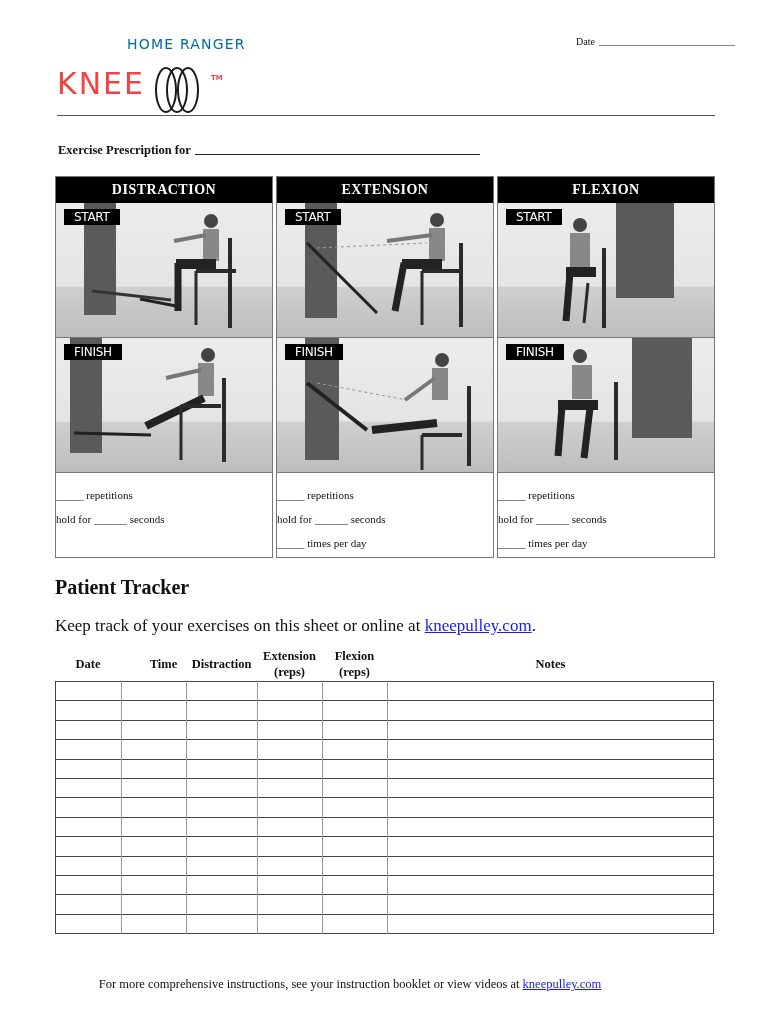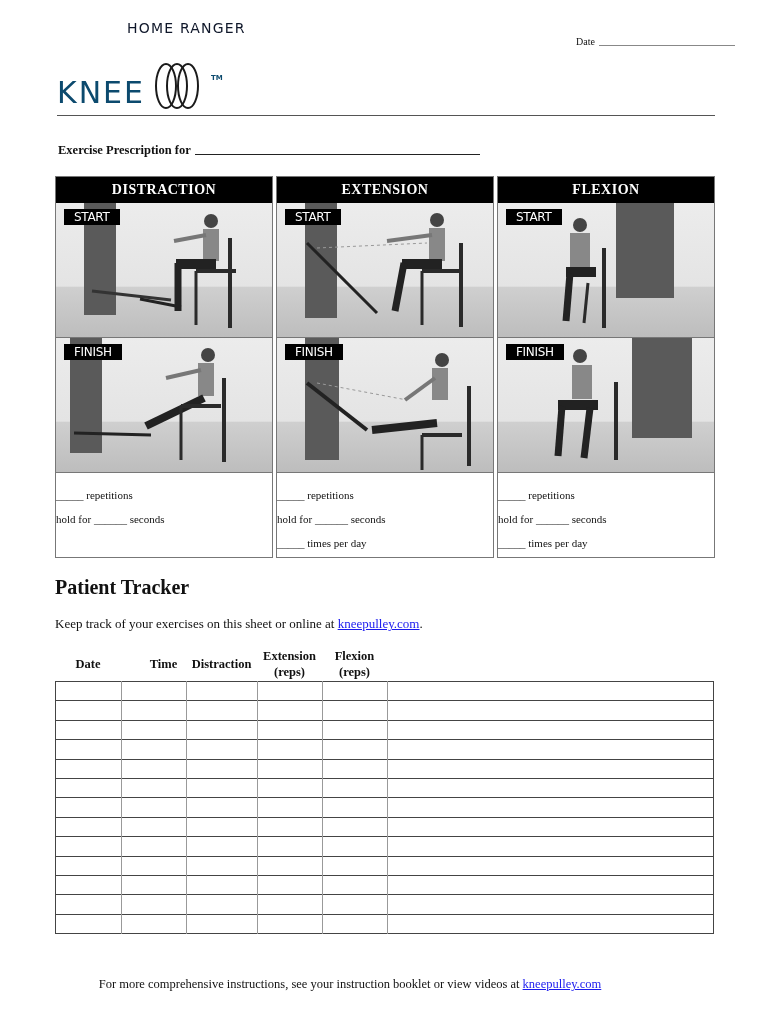--- a/index.html
+++ b/index.html
@@ -1,40 +1,40 @@
 <!DOCTYPE html>
 <html><head>
 <meta charset="utf-8">
 <style>
   * { box-sizing: border-box; margin: 0; padding: 0; }
   html, body { width: 770px; height: 1024px; background: #fff; overflow: hidden; }
   body { position: relative; font-family: "Liberation Serif", serif; color: #111; }
 
-  .brand-top { position: absolute; left: 127px; top: 20px; font-family: "DejaVu Sans", sans-serif; font-size: 14px; letter-spacing: 1.2px; color: #0f172a; font-weight: normal; }
-  .logo { position: absolute; left: 57px; top: 66px; height: 44px; display: flex; align-items: flex-end; font-family: "DejaVu Sans", sans-serif; font-size: 30px; letter-spacing: 2px; color: #0c4a6e; }
+  .brand-top { position: absolute; left: 127px; top: 36px; font-family: "DejaVu Sans", sans-serif; font-size: 14px; letter-spacing: 1.2px; color: #0369a1; font-weight: normal; }
+  .logo { position: absolute; left: 57px; top: 66px; height: 44px; display: flex; align-items: flex-start; font-family: "DejaVu Sans", sans-serif; font-size: 30px; letter-spacing: 2px; color: #ef4444; }
   .logo .rings { width: 56px; height: 48px; margin: 0 4px; }
   .logo .tm { font-size: 7px; align-self: flex-start; margin-top: 8px; margin-left: 2px; letter-spacing: 0; font-weight: bold; }
   .rule { position: absolute; left: 57px; top: 115px; width: 658px; height: 1px; background: #555; }
 
   .date { position: absolute; left: 576px; top: 36px; font-size: 10px; }
   .date .line { display: inline-block; width: 136px; border-bottom: 1px solid #888; margin-left: 4px; vertical-align: -1px; }
 
   .rx { position: absolute; left: 58px; top: 143px; font-size: 12.5px; font-weight: bold; text-align: right; }
   .rx .line { display: inline-block; width: 285px; border-bottom: 1px solid #222; margin-left: 4px; vertical-align: -1px; }
 
   .panels { position: absolute; left: 55px; top: 176px; width: 660px; display: flex; gap: 3px; }
   .panel { width: 218px; border: 1.5px solid #777; background: #fff; }
   .panel .head { background: #000; color: #fff; height: 26px; text-align: center; line-height: 26px; font-weight: bold; font-size: 14px; letter-spacing: 0.5px; }
   .photo { position: relative; height: 135px; background: linear-gradient(#ececec 0%, #e4e4e4 62%, #cfcfcf 63%, #bdbdbd 100%); overflow: hidden; border-bottom: 1.5px solid #777; }
   .photo .tag { position: absolute; left: 8px; top: 6px; background: #000; color: #fff; font-family: "DejaVu Sans", sans-serif; font-size: 12px; padding: 0 10px; line-height: 16px; letter-spacing: -0.3px; }
   .photo svg { position: absolute; left: 0; top: 0; }
   .params { height: 84px; padding-top: 10px; text-align: left; font-size: 11px; line-height: 24px; }
 
   .tracker-title { position: absolute; left: 55px; top: 576px; font-size: 20px; font-weight: bold; }
-  .tracker-desc { position: absolute; left: 55px; top: 616px; font-size: 13px; }
+  .tracker-desc { position: absolute; left: 55px; top: 616px; font-size: 17px; }
   a { color: #1a1aee; text-decoration: underline; }
 
   .table-head { position: absolute; left: 55px; top: 648px; width: 659px; height: 33px; font-weight: bold; font-size: 12.5px; }
   .table-head div { position: absolute; text-align: center; line-height: 16px; }
   .grid { position: absolute; left: 55px; top: 681px; width: 659px; border: 1.5px solid #444; border-collapse: collapse; }
   .grid td { height: 19.4px; border-top: 1.5px solid #444; border-left: 1px solid #999; }
   .grid tr:first-child td { border-top: none; }
   .grid td:first-child { border-left: none; }
 
   .footer { position: absolute; left: 0; width: 700px; top: 977px; text-align: center; font-size: 12.5px; }
@@ -179,20 +179,21 @@
 
 <div class="tracker-title">Patient Tracker</div>
 <div class="tracker-desc"><span>Keep track of your exercises on this sheet or online at </span><a>kneepulley.com</a><span>.</span></div>
 
 <div class="table-head">
   <div style="left:0;width:66px;top:8px;"><span>Date</span></div>
   <div style="left:76px;width:65px;top:8px;"><span>Time</span></div>
   <div style="left:131px;width:71px;top:8px;"><span>Distraction</span></div>
   <div style="left:202px;width:65px;top:0;"><span>Extension</span><br><span>(reps)</span></div>
   <div style="left:267px;width:65px;top:0;"><span>Flexion</span><br><span>(reps)</span></div>
+  <div style="left:332px;width:327px;top:8px;"><span>Notes</span></div>
 </div>
 
 <table class="grid">
   <colgroup>
       <col style="width:66px">
       <col style="width:65px">
       <col style="width:71px">
       <col style="width:65px">
       <col style="width:65px">
       <col>

